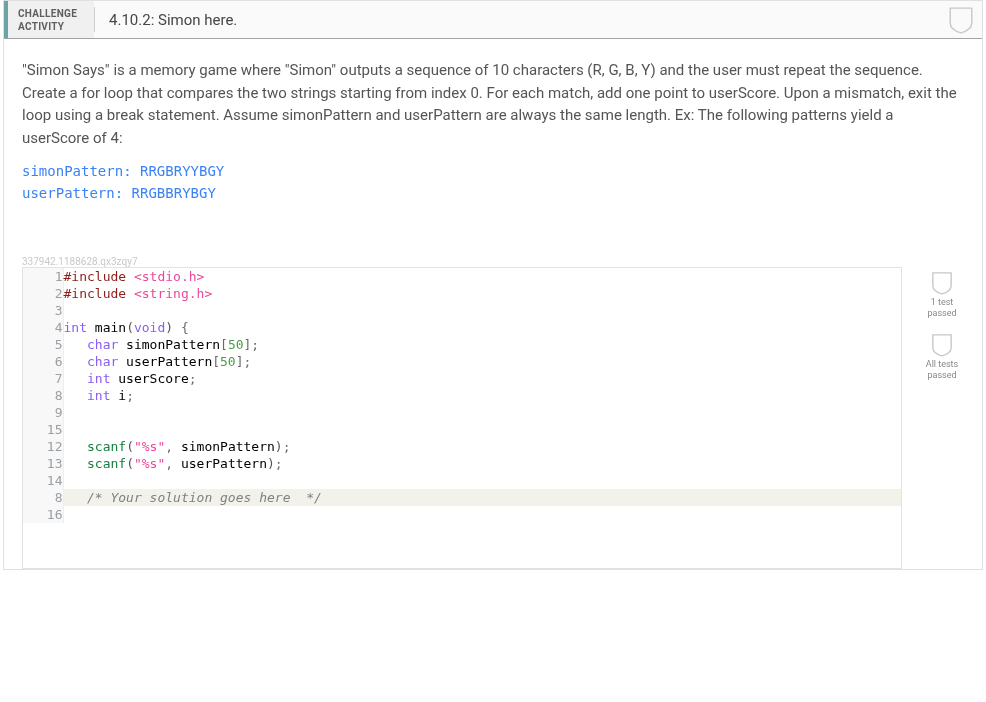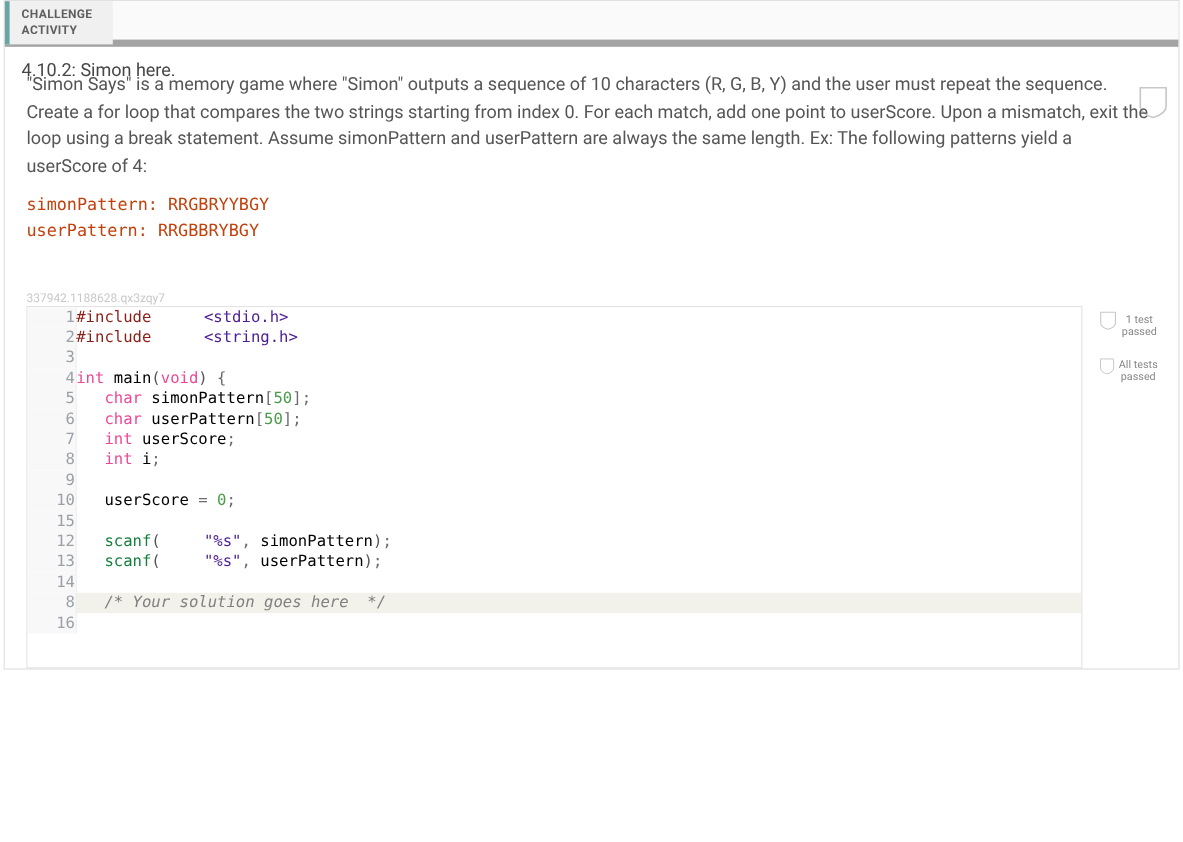--- a/index.html
+++ b/index.html
@@ -17,24 +17,23 @@
     }
     .container {
       border: 1px solid #e0e0e0;
       width: 980px;
       margin: 0 auto;
       position: relative;
     }
     .header {
       display: flex;
       align-items: stretch;
-      border-bottom: 6px solid #a3a3a3;
+      border-bottom: 1px solid #a3a3a3;
       background: #fafafa;
       height: 38px;
-      flex-direction: column;
     }
     .challenge-tag {
       background: #f0f0f0;
       border-left: 4px solid #6aa4a4;
       padding: 5px 10px;
       font-weight: 700;
       font-size: 10px;
       color: #5f5f5f;
       line-height: 1.3;
       display: flex;
@@ -74,27 +73,28 @@
       padding: 20px 18px 4px 18px;
       font-size: 15px;
       line-height: 1.5;
       color: #555;
       font-weight: 400;
     }
     .patterns {
       padding: 8px 18px 40px 18px;
       font-family: "Consolas", "Menlo", monospace;
       font-size: 14px;
-      color: #c2410c;
+      color: #3b82f6;
       line-height: 1.55;
     }
     .hash-id {
       font-size: 10px;
       color: #c8c8c8;
       padding-left: 18px;
+      margin-top: 12px;
     }
 
     .editor-row {
       display: flex;
       padding: 0 18px 0 18px;
       gap: 18px;
     }
     .editor-wrap {
       flex: 1;
       position: relative;
@@ -125,40 +125,40 @@
       user-select: none;
     }
     .code-cell {
       padding-left: 10px;
       white-space: pre;
       color: #333;
     }
     .line-row { height: 17px; line-height: 17px; }
     .hl-row .code-cell { background: #f2f2ea; }
     .kw-prep { color: #8c1d18; margin-top: 32px; }
-    .str { color: #4c1d95; margin-left: 36px; }
-    .type { color: #ec4899; }
+    .str { color: #ec4899; }
+    .type { color: #8b5cf6; }
     .punc { color: #6b6b6b; }
     .num { color: #4a9b4a; }
     .comment { color: #808080; font-style: italic; margin-top: 31px; }
     .ident { color: #000000; }
     .func { color: #15803d; }
     .paren { color: #555; }
 
     .sidebar {
       width: 44px;
       display: flex;
       flex-direction: column;
       align-items: center;
       gap: 14px;
       padding-top: 4px;
     }
     .badge {
       display: flex;
-      flex-direction: row;
+      flex-direction: column;
       align-items: center;
     }
     .mini-shield {
       width: 22px;
       height: 24px;
     }
     .badge-label {
       font-size: 9px;
       color: #888;
       text-align: center;
@@ -267,24 +267,20 @@
                 <td class="gutter">7</td>
                 <td class="code-cell"><span>   </span><span class="type">int</span><span class="ident"> userScore</span><span class="punc">;</span></td>
               </tr>
               <tr class="line-row">
                 <td class="gutter">8</td>
                 <td class="code-cell"><span>   </span><span class="type">int</span><span class="ident"> i</span><span class="punc">;</span></td>
               </tr>
               <tr class="line-row">
                 <td class="gutter">9</td>
                 <td class="code-cell"></td>
-              </tr>
-              <tr class="line-row">
-                <td class="gutter">10</td>
-                <td class="code-cell"><span class="ident">   userScore </span><span class="punc">=</span><span> </span><span class="num">0</span><span class="punc">;</span></td>
               </tr>
               <tr class="line-row">
                 <td class="gutter">15</td>
                 <td class="code-cell"></td>
               </tr>
               <tr class="line-row">
                 <td class="gutter">12</td>
                 <td class="code-cell"><span class="func">   scanf</span><span class="paren">(</span><span class="str">"%s"</span><span class="punc">,</span><span class="ident"> simonPattern</span><span class="paren">)</span><span class="punc">;</span></td>
               </tr>
               <tr class="line-row">

